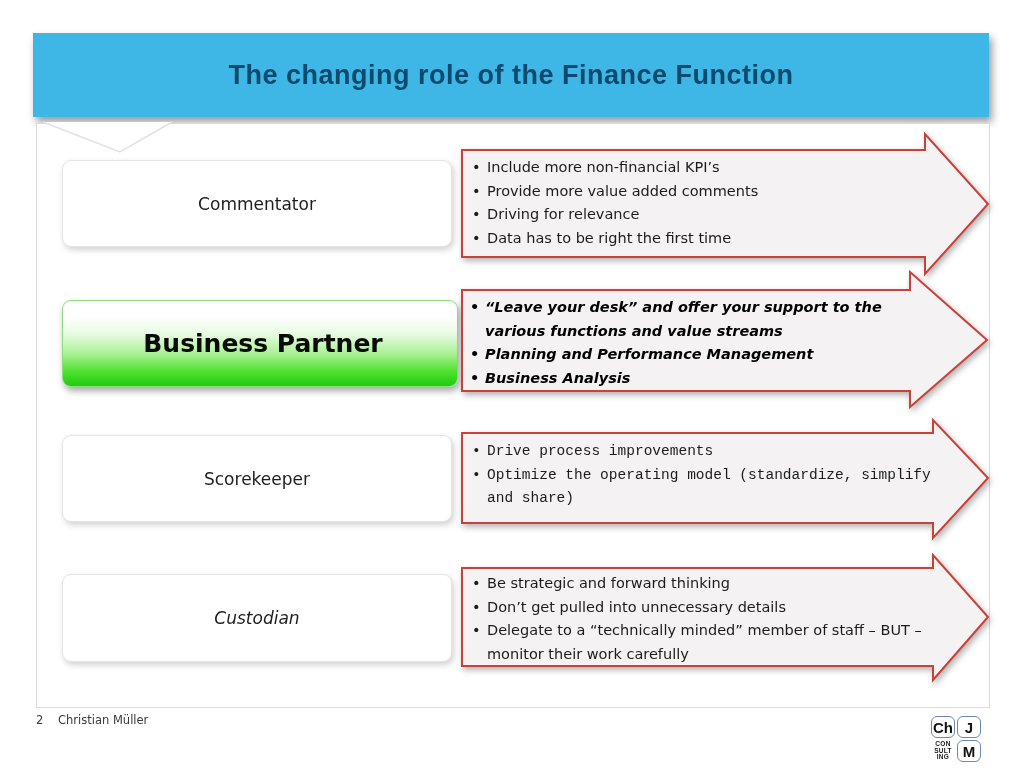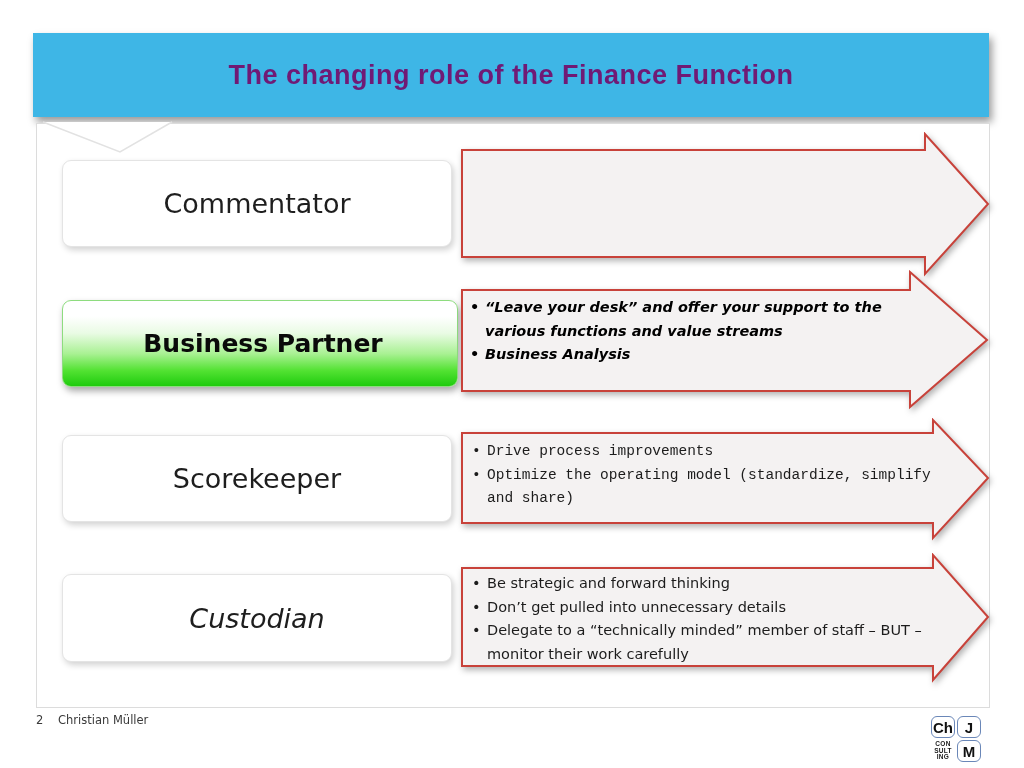--- a/index.html
+++ b/index.html
@@ -9,36 +9,36 @@
   }
   
   .title-bar{
     position:absolute;left:33px;top:33px;width:956px;height:84px;
     background:#3eb6e6;
     box-shadow:3px 5px 8px rgba(0,0,0,0.40);
     display:flex;align-items:center;justify-content:center;
   }
   .title-bar h1{
     margin:11px;font-family:"Liberation Sans",sans-serif;font-size:27px;font-weight:700;
-    color:#701a75;letter-spacing:0.5px;
+    color:#0c4a6e;letter-spacing:0.5px;
   }
   
   .content-frame{
     position:absolute;left:36px;top:123px;width:952px;height:583px;
     background:#ffffff;border:1px solid #dcdcdc;
   }
   .chevron-svg{position:absolute;left:40px;top:120px;}
   
   .role-box{
     position:absolute;left:62px;width:388px;height:85px;
     background:#ffffff;border:1px solid #e4e4e4;border-radius:9px;
     box-shadow:2px 3px 6px rgba(0,0,0,0.18);
     display:flex;align-items:center;justify-content:center;
   }
-  .role-box .role-label{font-size:27px;color:#1e1e1e;}
+  .role-box .role-label{font-size:17px;color:#1e1e1e;}
   .role-box.highlight{
     background:linear-gradient(to bottom,#ffffff 0%,#ffffff 18%,#e9fbe4 38%,#a9f193 62%,#52e232 82%,#1fcb0e 100%);
     border:1px solid #8edc7f;
     box-shadow:2px 4px 7px rgba(0,0,0,0.35);
   }
   .role-box.highlight .role-label{font-size:25px;font-weight:700;color:#0a0a0a;}
   
   .arrow-svg{position:absolute;left:460px;width:532px;height:146px;
     filter:drop-shadow(2px 3px 3px rgba(0,0,0,0.30));}
   .arrow-svg polygon{fill:#f4f2f2;stroke:#c8423a;stroke-width:2;}
@@ -75,30 +75,39 @@
     <polygon points="3,2 80,32 132,2" fill="#ffffff" stroke="none"></polygon>
     <polyline points="3,2 80,32 132,2" fill="none" stroke="#e2e2e2" stroke-width="1.5"></polyline>
   </svg>
 
   <div class="role-box" style="top:160px;">
     <span class="role-label">Commentator</span>
   </div>
   <svg class="arrow-svg" style="top:132px;">
     <polygon points="2,18 465,18 465,2 528,72 465,142 465,125 2,125"></polygon>
   </svg>
+  <div class="callout-text" style="left:470px;top:156px;width:450px;">
+    <ul>
+      <li>Include more non-financial KPI’s</li>
+      <li>Provide more value added comments</li>
+      <li>Driving for relevance</li>
+      <li>Data has to be right the first time</li>
+    </ul>
+  </div>
 
   <div class="role-box highlight" style="top:300px;padding-left:6px;">
     <span class="role-label">Business Partner</span>
   </div>
   <svg class="arrow-svg" style="top:270px;">
     <polygon points="2,20 450,20 450,2 527,70 450,137 450,121 2,121"></polygon>
   </svg>
   <div class="callout-text emphasis" style="left:468px;top:296px;width:470px;">
     <ul>
       <li>“Leave your desk” and offer your support to the various functions and value streams</li>
+      <li>Planning and Performance Management</li>
       <li>Business Analysis</li>
     </ul>
   </div>
 
   <div class="role-box" style="top:435px;">
     <span class="role-label">Scorekeeper</span>
   </div>
   <svg class="arrow-svg" style="top:418px;">
     <polygon points="2,15 473,15 473,2 528,60 473,120 473,105 2,105"></polygon>
   </svg>

